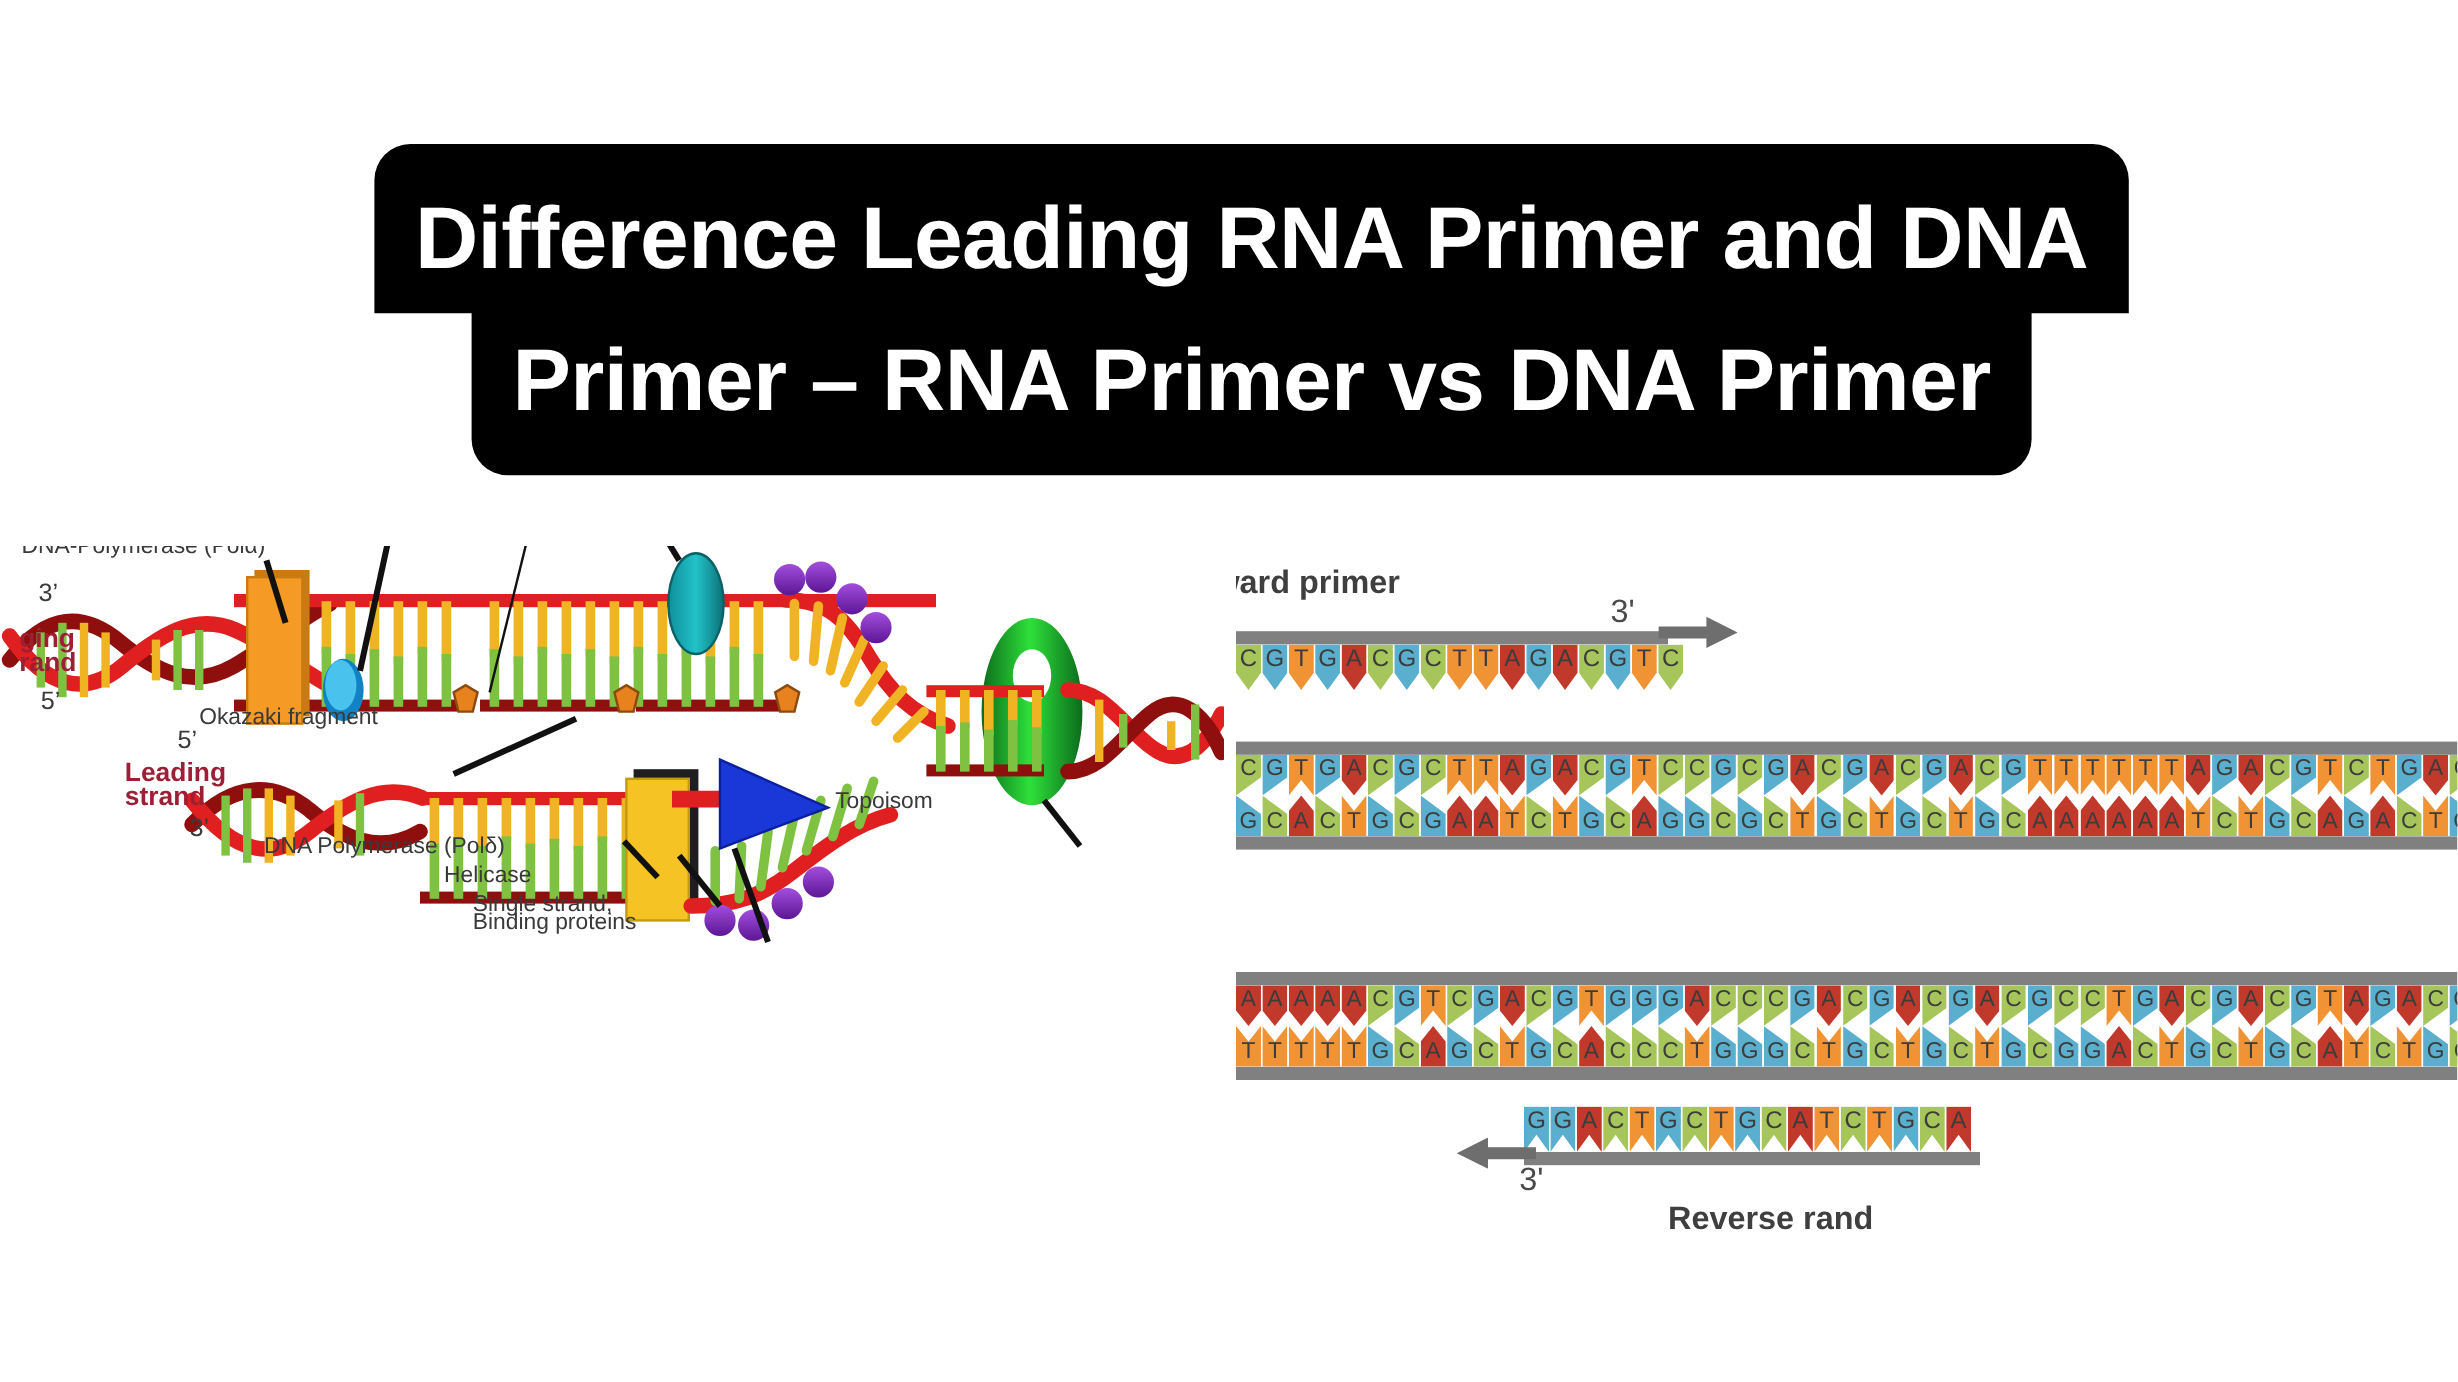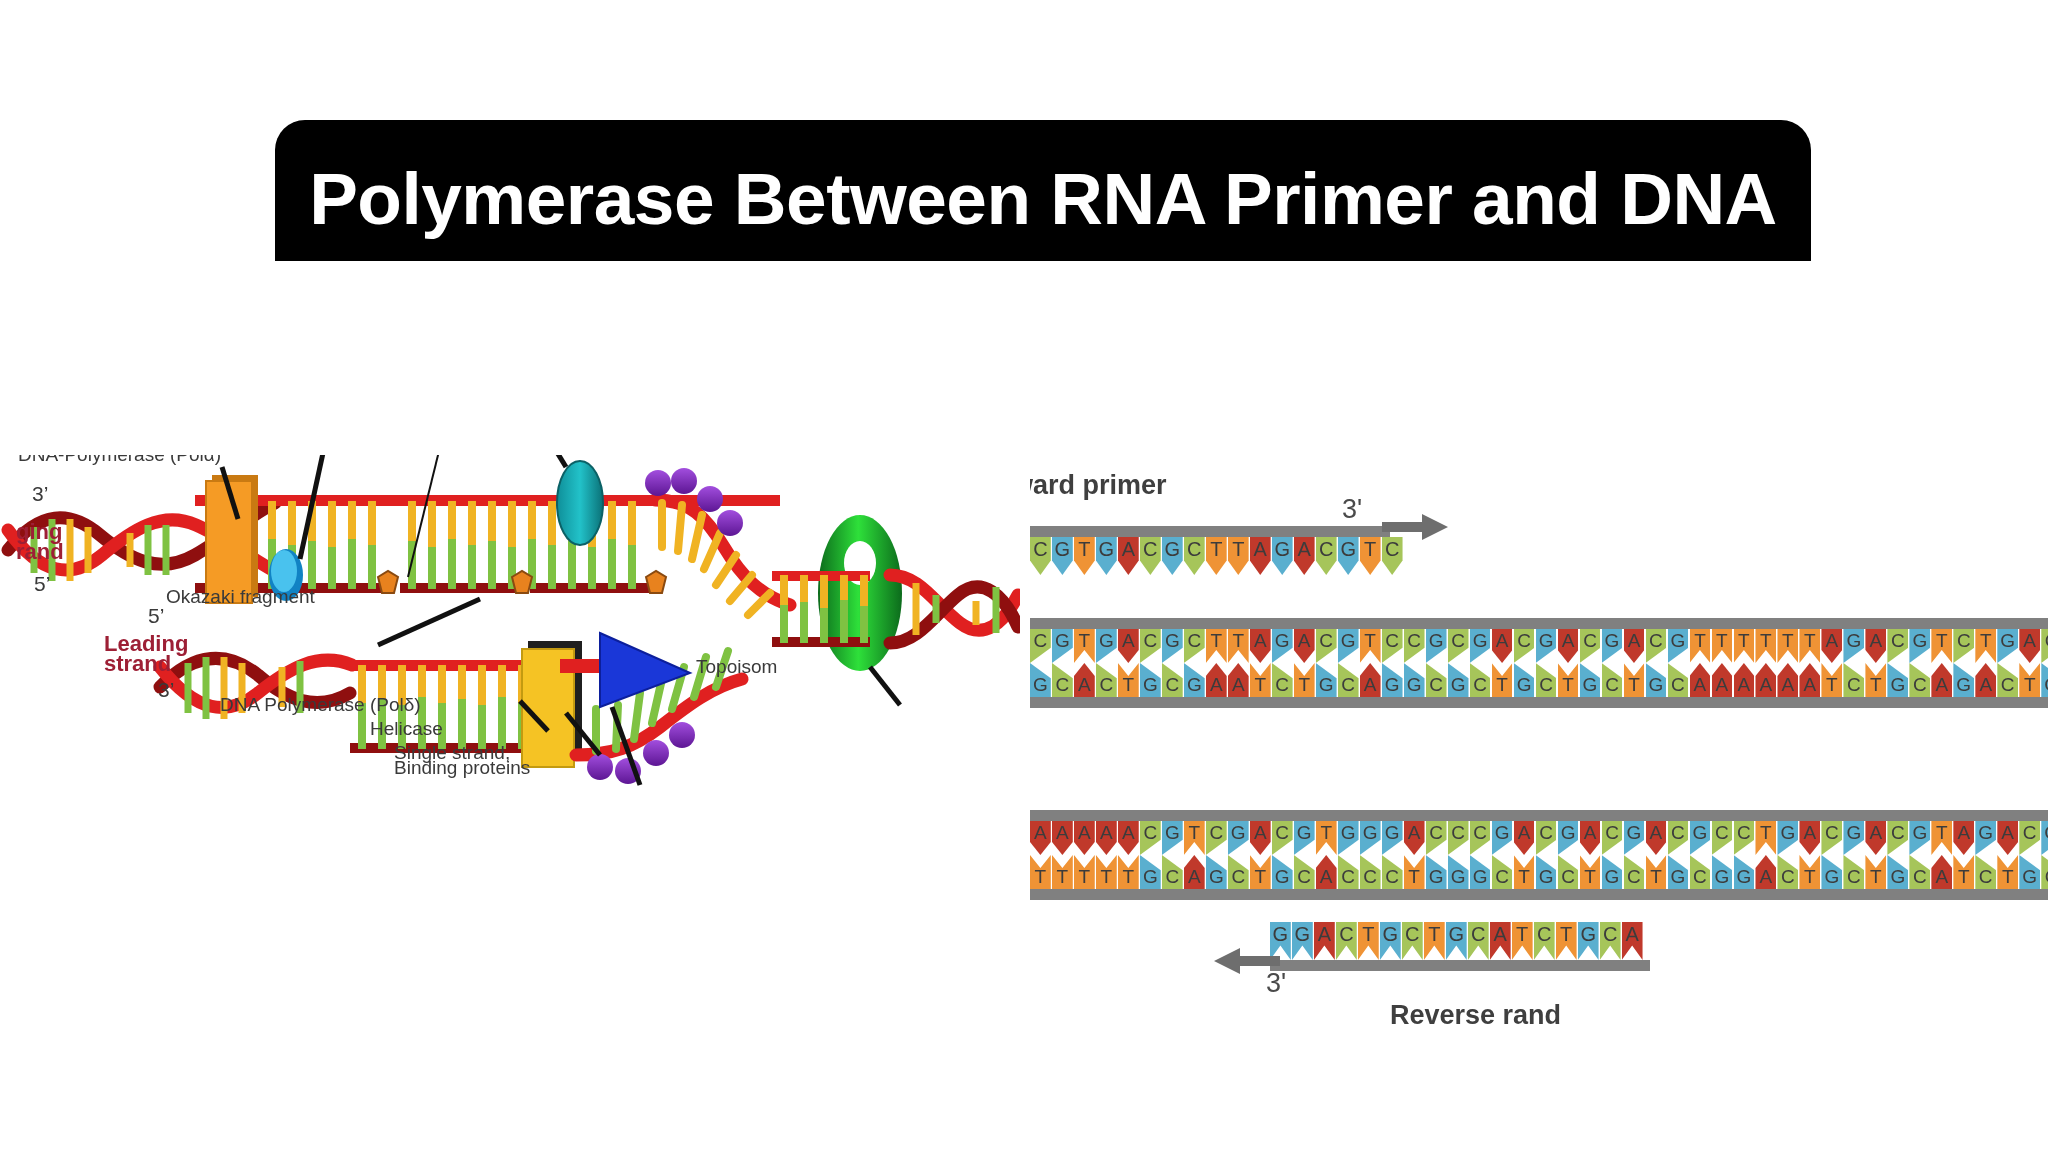--- a/index.html
+++ b/index.html
@@ -78,21 +78,22 @@
   .dbase.A{background:#c0392b;}
   .dbase.T{background:#ef9335;}
   .dbase.G{background:#5aafcf;}
   .dbase.C{background:#a6c55a;}
   .arrowgray{position:absolute;}
 </style>
 </head>
 <body>
 
 <div id="title-banner">
-  <div class="title-line l1">Polymerase Between RNA Primer and DNA</div>
+  <div class="title-line l1">Difference Leading RNA Primer and DNA</div>
+  <div class="title-line l2">Primer – RNA Primer vs DNA Primer</div>
 </div>
 
 <div id="left-figure">
 <svg width="1020" height="590" viewBox="0 0 1020 590" xmlns="http://www.w3.org/2000/svg">
   <defs>
     <linearGradient id="gTopo" x1="0" y1="0" x2="1" y2="0">
       <stop offset="0%" stop-color="#0c6b1c"></stop>
           <stop offset="48%" stop-color="#2ee03a"></stop>
       <stop offset="100%" stop-color="#0c6b1c"></stop>
     </linearGradient>

